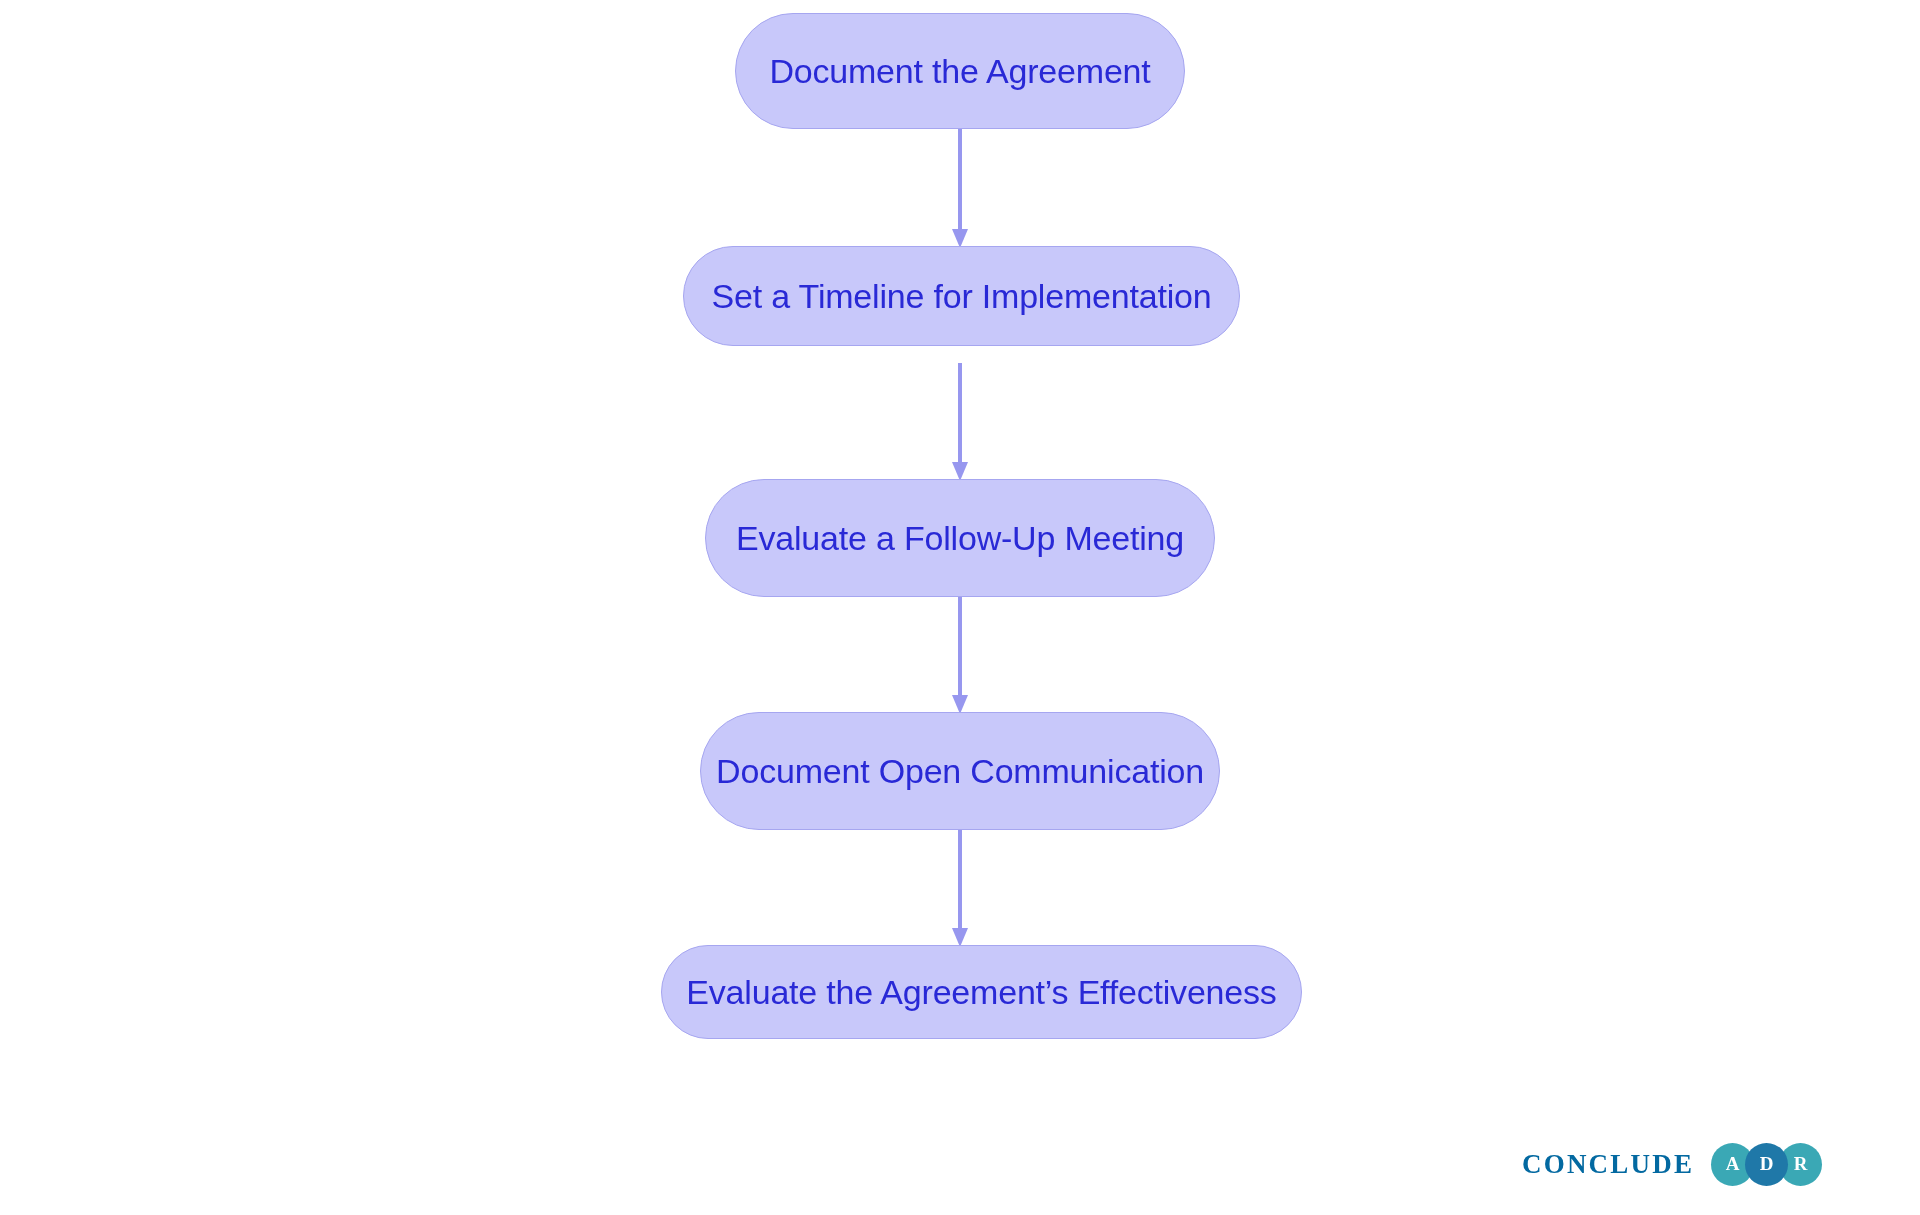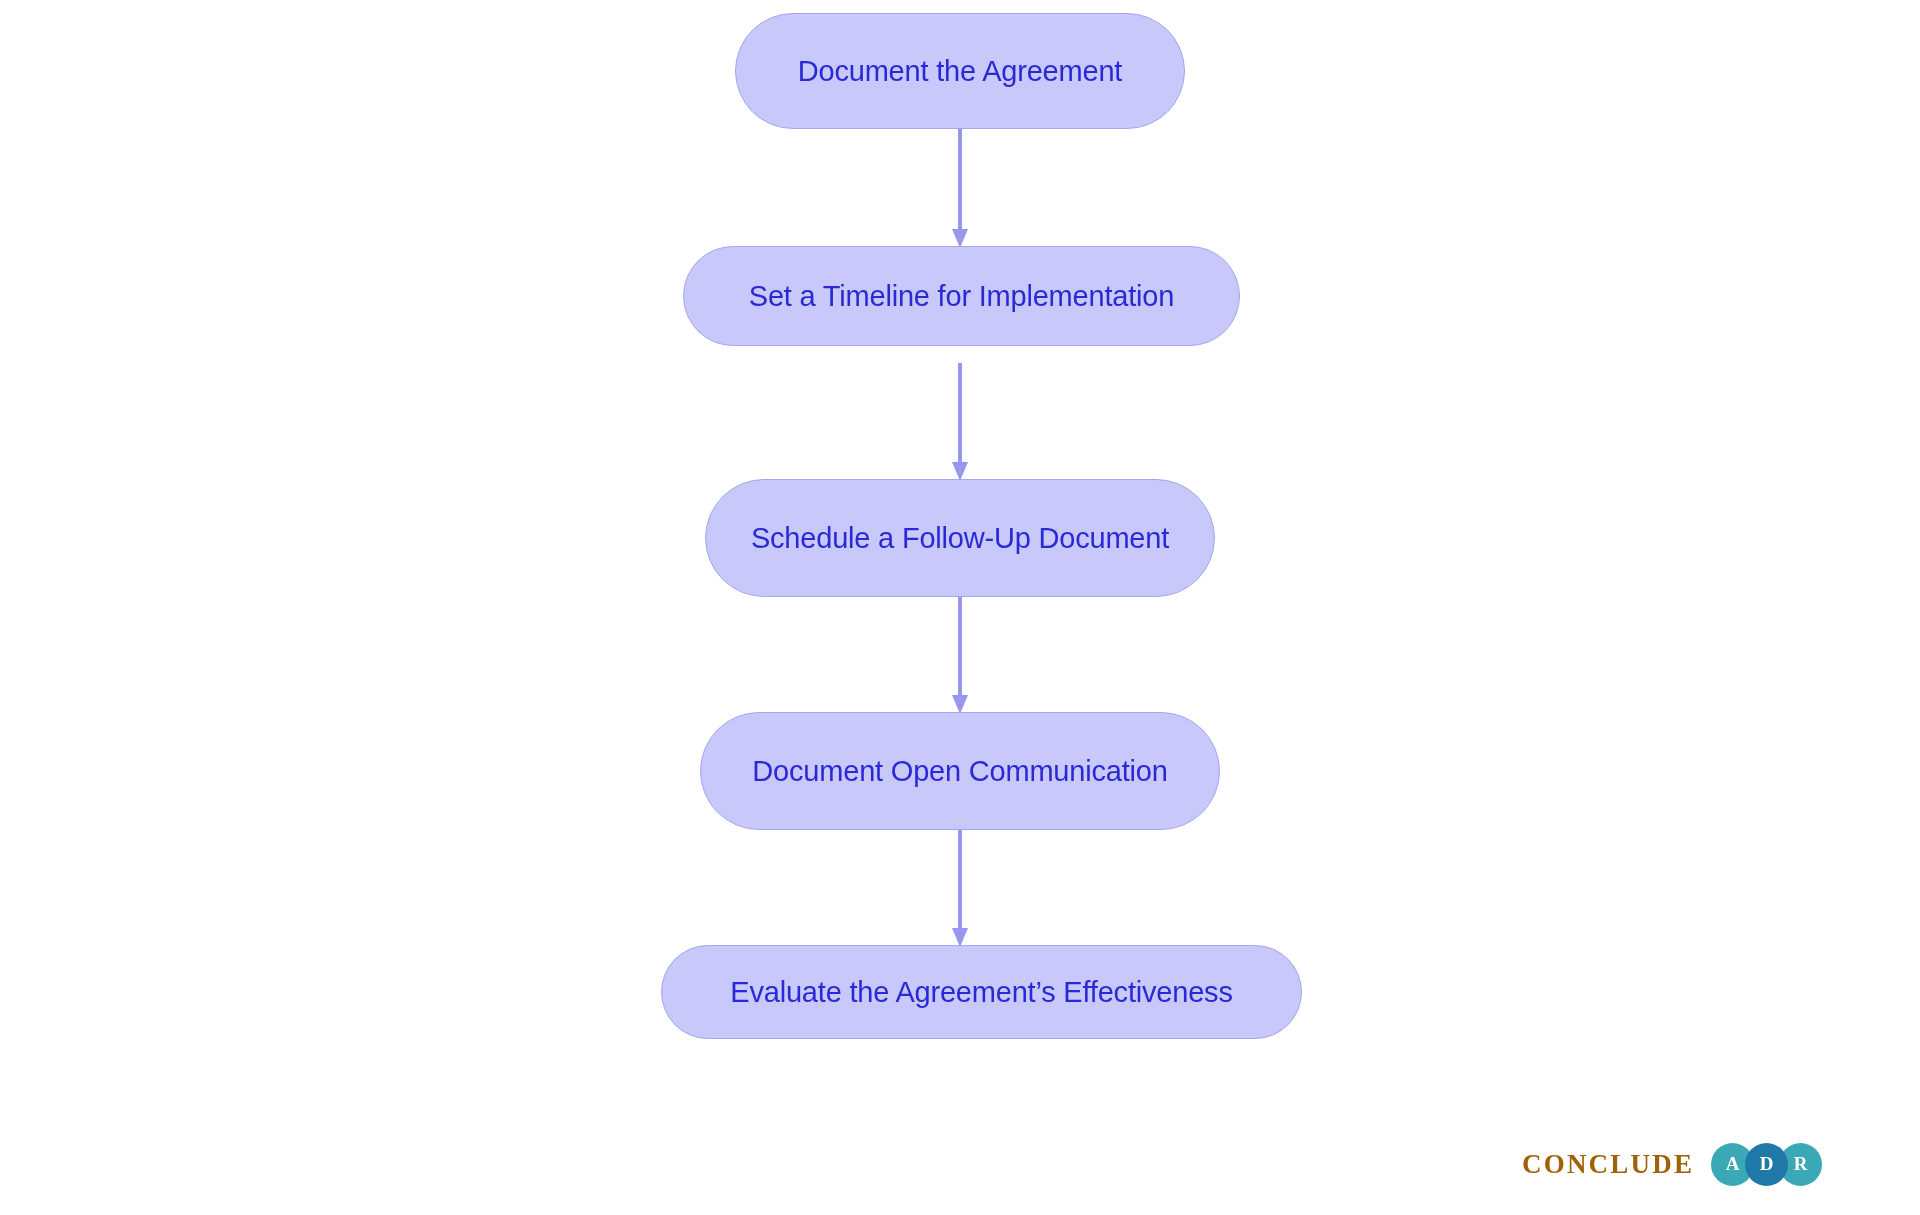--- a/index.html
+++ b/index.html
@@ -29,21 +29,21 @@
     position: absolute;
     box-sizing: border-box;
     background: #c8c8fa;
     border: 1.6px solid #a6a6f0;
     border-radius: 60px;
     display: flex;
     align-items: center;
     justify-content: center;
     color: #2929d6;
     font-family: "Liberation Sans", "DejaVu Sans", sans-serif;
-    font-size: 29px;
+    font-size: 34px;
     font-weight: 400;
     letter-spacing: -0.2px;
     white-space: nowrap;
     line-height: 1;
     z-index: 2;
   }
 
   .node-label {
     pointer-events: none;
   }
@@ -103,21 +103,21 @@
     display: flex;
     align-items: center;
     gap: 17px;
     z-index: 3;
   }
   #brand-wordmark {
     font-family: "Liberation Serif", "DejaVu Serif", serif;
     font-weight: 700;
     font-size: 27px;
     letter-spacing: 2.2px;
-    color: #a16207;
+    color: #0369a1;
     line-height: 1;
   }
   #brand-marks {
     display: flex;
     align-items: center;
   }
   .brand-circle {
     width: 43px;
     height: 43px;
     border-radius: 50%;
@@ -157,21 +157,21 @@
 
   <div class="node" id="node-0">
     <span class="node-label">Document the Agreement</span>
   </div>
 
   <div class="node" id="node-1">
     <span class="node-label">Set a Timeline for Implementation</span>
   </div>
 
   <div class="node" id="node-2">
-    <span class="node-label">Schedule a Follow-Up Document</span>
+    <span class="node-label">Evaluate a Follow-Up Meeting</span>
   </div>
 
   <div class="node" id="node-3">
     <span class="node-label">Document Open Communication</span>
   </div>
 
   <div class="node" id="node-4">
     <span class="node-label">Evaluate the Agreement’s Effectiveness</span>
   </div>
 

